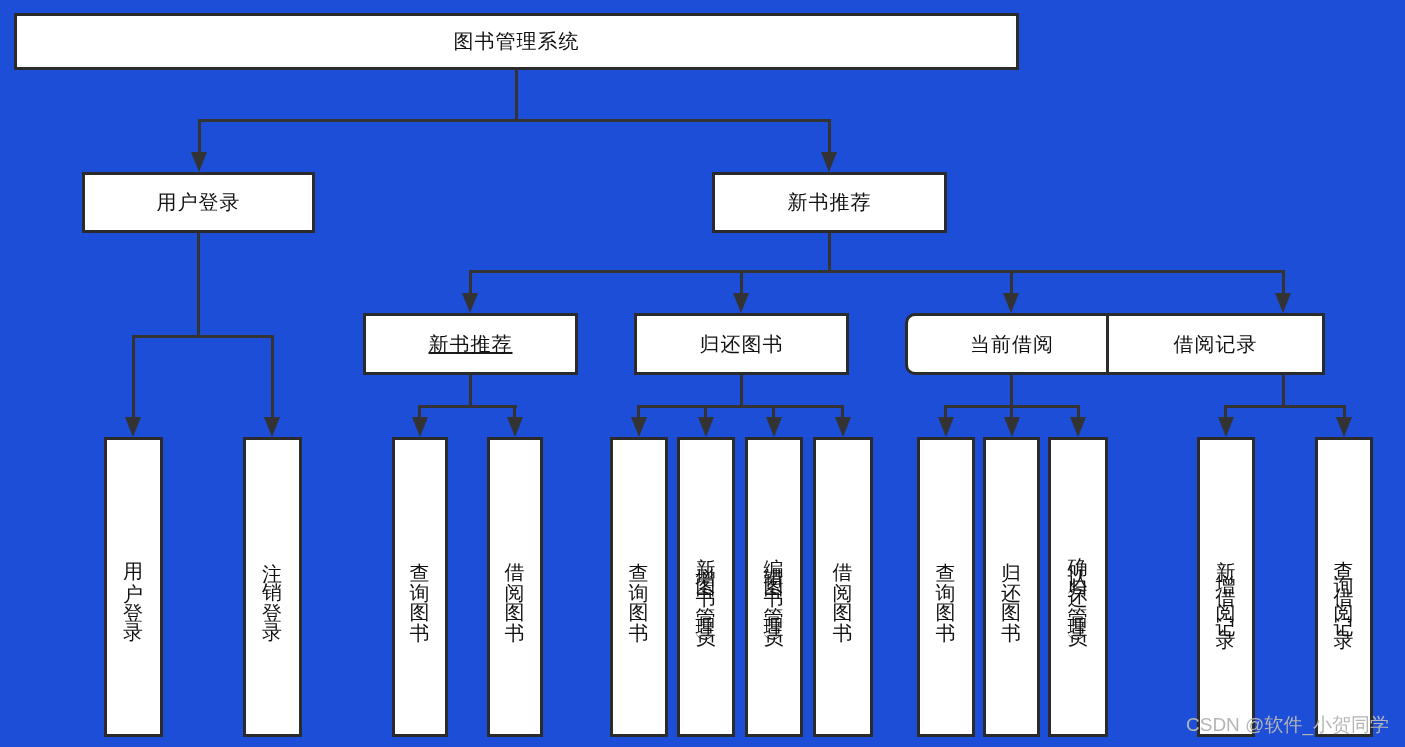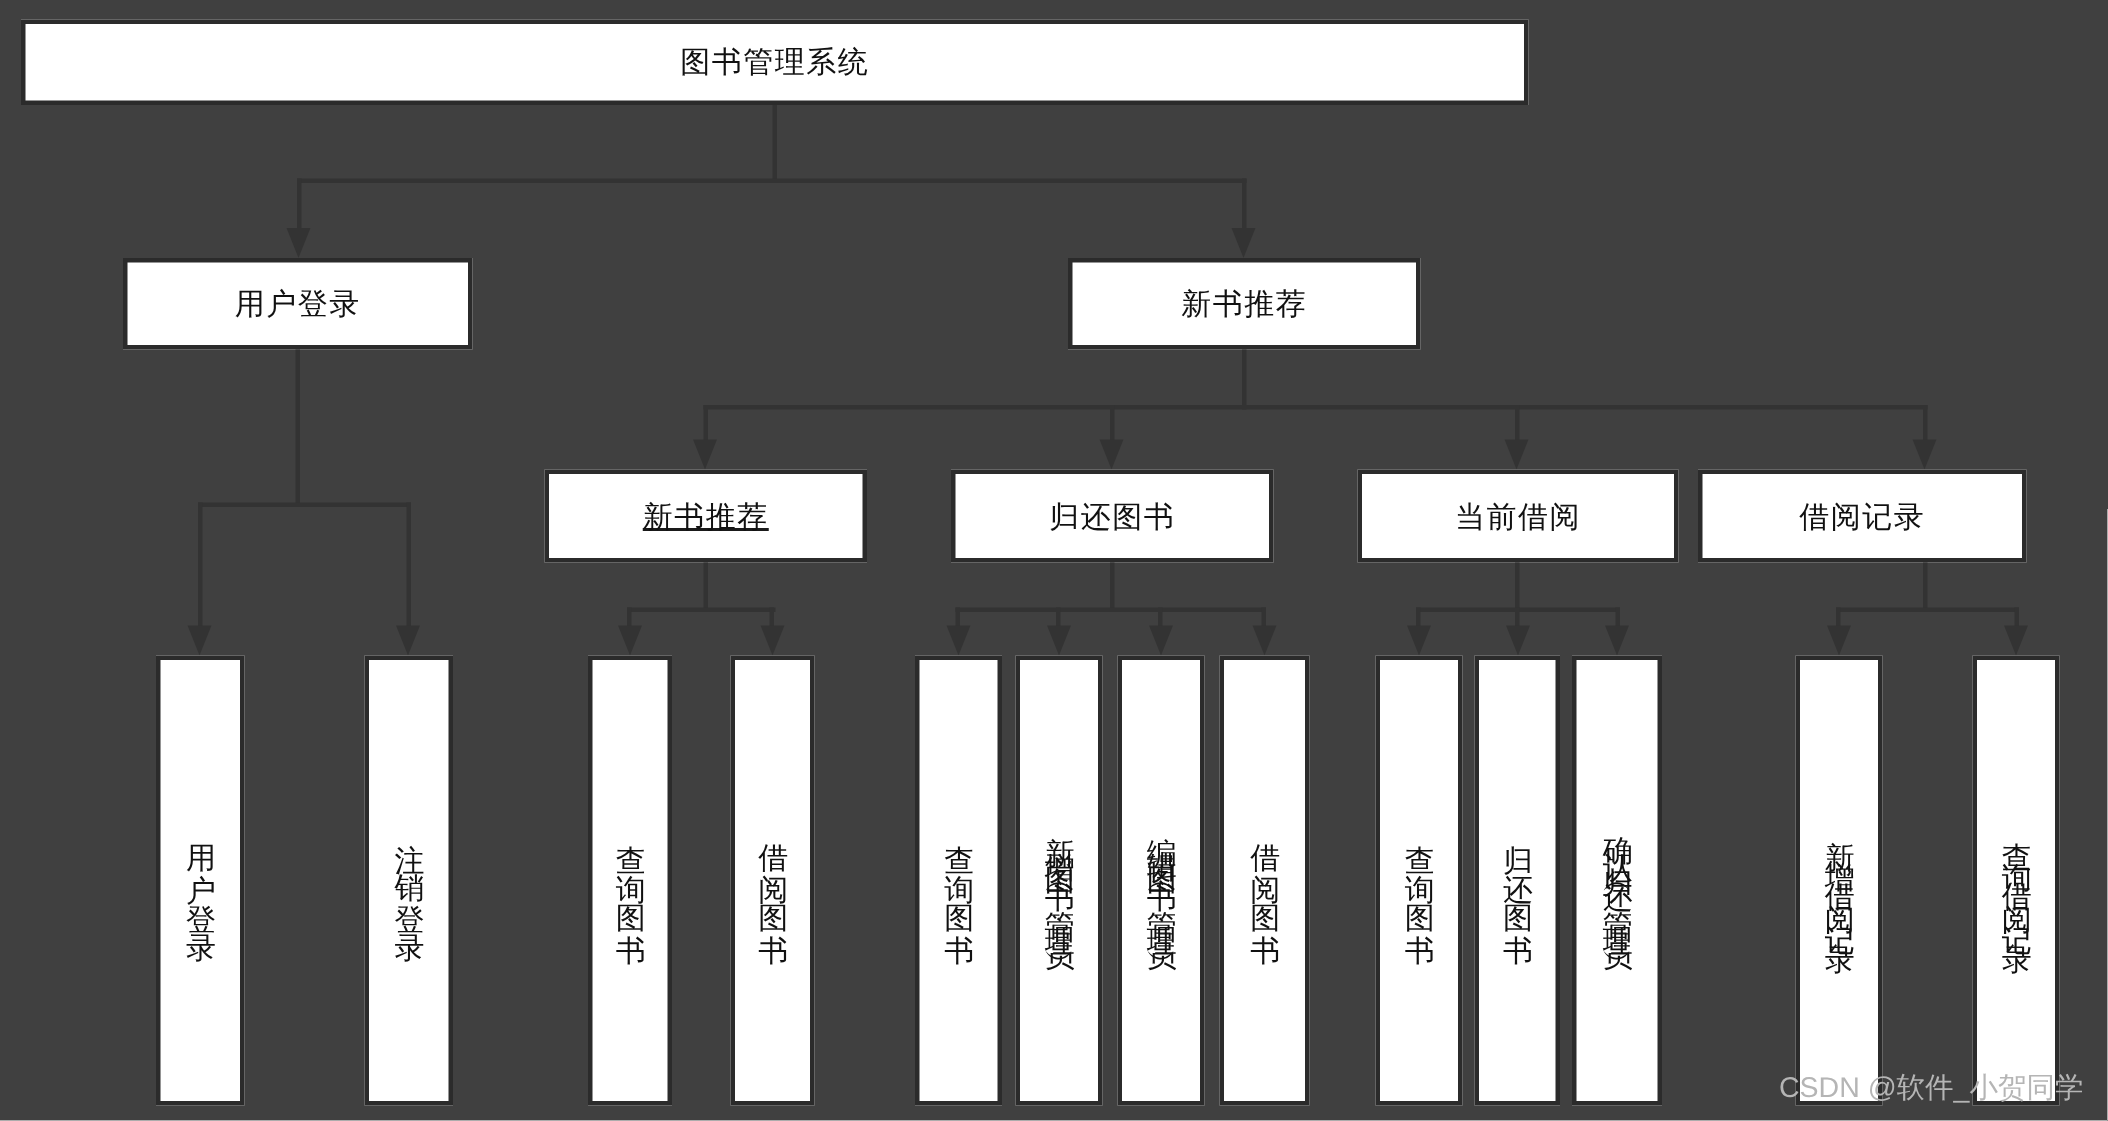--- a/index.html
+++ b/index.html
@@ -5,21 +5,21 @@
   * { margin: 0; padding: 0; box-sizing: border-box; }
   html, body { background: #ffffff; }
   body {
     font-family: "Liberation Sans", "DejaVu Sans", sans-serif;
     color: #1a1a1a;
   }
   .canvas {
     position: relative;
     width: 1405px;
     height: 747px;
-    background: #404040;
+    background: #1d4ed8;
     overflow: hidden;
   }
   
   .node {
     position: absolute;
     background: #ffffff;
     border: 3px solid #2b2b2b;
     display: flex;
     align-items: center;
     justify-content: center;
@@ -105,24 +105,24 @@
   <div class="arrow" style="left:1003px; top:293px;"></div>
   <div class="vline" style="left:1282px; top:270px; height:26px;"></div>
   <div class="arrow" style="left:1275px; top:293px;"></div>
 
   <div class="node" style="left:363px; top:313px; width:215px; height:62px;text-decoration:underline;">
     <span class="lbl">新书推荐</span>
   </div>
   <div class="node" style="left:634px; top:313px; width:215px; height:62px;">
     <span class="lbl">归还图书</span>
   </div>
-  <div class="node" style="left:905px; top:313px; width:214px; height:62px;">
+  <div class="node" style="left:905px; top:313px; width:214px; height:62px;border-radius:10px;">
     <span class="lbl">当前借阅</span>
   </div>
-  <div class="node" style="left:1132px; top:313px; width:219px; height:62px;">
+  <div class="node" style="left:1106px; top:313px; width:219px; height:62px;">
     <span class="lbl">借阅记录</span>
   </div>
 
   <div class="vline" style="left:469px; top:375px; height:33px;"></div>
   <div class="hline" style="left:418px; top:405px; width:99px;"></div>
   <div class="vline" style="left:418px; top:405px; height:16px;"></div>
   <div class="arrow" style="left:412px; top:417px;"></div>
   <div class="vline" style="left:513px; top:405px; height:16px;"></div>
   <div class="arrow" style="left:507px; top:417px;"></div>
 

